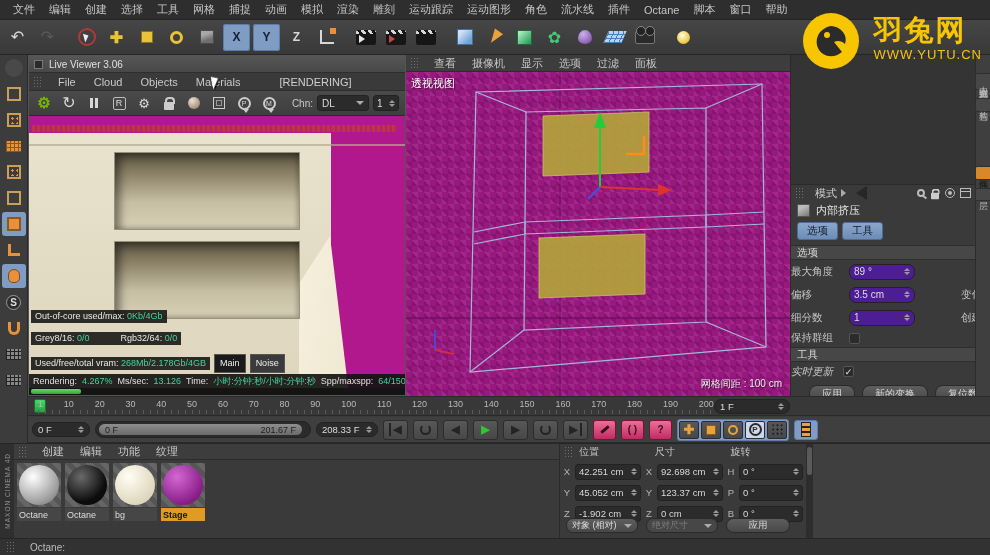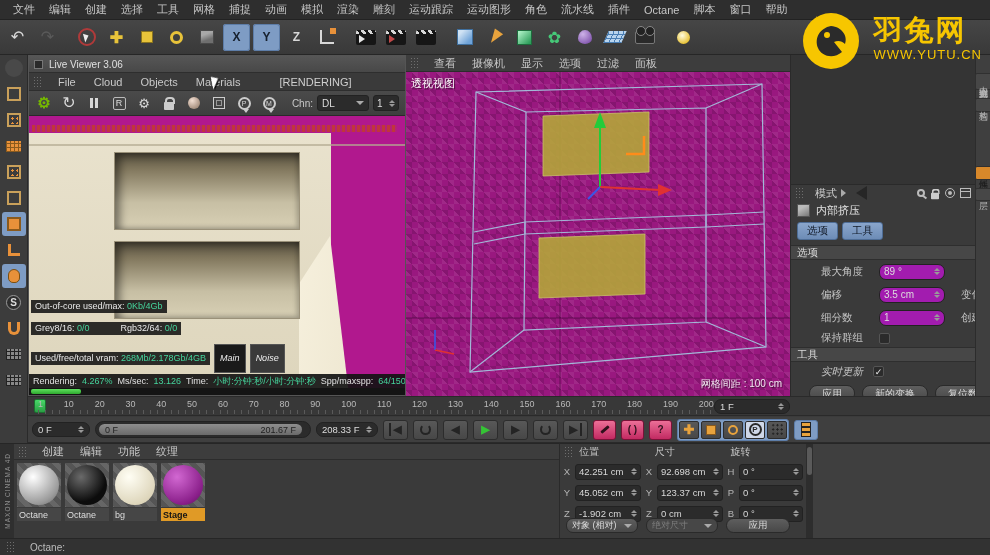--- a/index.html
+++ b/index.html
@@ -145,22 +145,22 @@
       box-shadow:inset 5px 3px 8px rgba(0,0,0,.45), inset -3px -2px 4px rgba(0,0,0,.15);
       border:1px solid #9a9179; }
   .wedge { position:absolute; left:270px; top:120px; bottom:0; width:50px;
       background:linear-gradient(100deg,#f6f0dd,#efe8d2); clip-path:polygon(62% 0,100% 100%,0 100%,0 30%); }
   .stats { position:absolute; left:2px; bottom:22px; display:flex; flex-direction:column; gap:9px;
            font-size:9px; line-height:11px; }
   .chip { background:rgba(18,18,18,.88); color:#e8e8e8; padding:1px 4px; width:fit-content; white-space:nowrap; }
   .chip .val { color:#45d49c; }
   .chip .sp { display:inline-block; width:26px; }
   .chip-row { display:flex; gap:4px; align-items:center; }
-  .mini-btn { background:#1a1a1a; border:1px solid #555; color:#eee; font-size:9px; padding:1px 5px; height:29px;
-              display:flex; align-items:center;font-style:italic; }
+  .mini-btn { background:#1a1a1a; border:1px solid #555; color:#eee; font-size:9px; padding:1px 5px; height:19px;
+              display:flex; align-items:center; }
   .mini-btn.alt { background:#3a3a3a; }
   .render-line { position:absolute; left:0; right:0; bottom:7px; height:14px; background:rgba(20,20,20,.92);
       display:flex; align-items:center; gap:5px; padding:0 4px; font-size:9px; color:#e0e0e0; white-space:nowrap; overflow:hidden; }
   .render-line .val { color:#45d49c; }
   .progress { position:absolute; left:0; right:0; bottom:0; height:7px; background:#141414; }
   .progress-fill { position:absolute; left:2px; top:1px; bottom:1px; width:50px; background:linear-gradient(#5ee05e,#2ea82e); border-radius:2px; }
 
   
   .vp { position:absolute; left:406px; top:55px; width:384px; height:341px; background:#3d3d3d; }
   .vp-menu { height:17px; background:#3d3d3d; display:flex; align-items:center; font-size:11px;
@@ -194,23 +194,23 @@
   .target-ico::after { content:""; position:absolute; inset:2px; background:#bbb; border-radius:50%; }
   .panel-ico { width:11px; height:10px; border:1px solid #bbb; position:relative; }
   .panel-ico::after { content:""; position:absolute; left:0; right:0; top:2px; height:1px; background:#bbb; }
   .tool-row { height:18px; display:flex; align-items:center; gap:6px; padding:0 6px; color:#e0e0e0; }
   .tool-ico { width:13px; height:13px; background:linear-gradient(150deg,#bbb 30%,#777); border:1px solid #555; }
   .attr-tabs { display:flex; gap:4px; padding:3px 6px 5px; }
   .attr-tab { background:linear-gradient(#8aa6cc,#6d8cb6); border:1px solid #4e6d96; border-radius:3px;
               color:#101826; font-size:10.5px; padding:1px 9px; }
   .section-bar { height:15px; background:#474747; border-top:1px solid #2e2e2e; border-bottom:1px solid #2e2e2e;
                  color:#dcdcdc; font-size:10.5px; padding-left:6px; display:flex; align-items:center; }
-  .field-row { height:23px; display:flex; align-items:center; padding-left:30px; position:relative; color:#c3c3c3; font-size:10.5px; }
+  .field-row { height:23px; display:flex; align-items:center; position:relative; color:#c3c3c3; font-size:10.5px; }
   .field-label { width:58px; }
-  .input-box { background:#a21caf; border:1px solid #222; border-radius:7px; height:16px; width:66px;
+  .input-box { background:#4c1d95; border:1px solid #222; border-radius:7px; height:16px; width:66px;
                display:flex; align-items:center; justify-content:space-between; padding:0 4px; color:#ddd; font-size:10px; }
   .right-label { position:absolute; left:128px; white-space:nowrap; color:#c3c3c3; }
   .checkbox { width:11px; height:11px; background:#2b2b2b; border:1px solid #555; border-radius:2px;
               display:flex; align-items:center; justify-content:center; color:#eee; font-size:9px; }
   .attr-buttons { display:flex; gap:7px; padding:4px 0 0 18px; }
   .c4d-btn { background:linear-gradient(#5e5e5e,#484848); border:1px solid #2a2a2a; border-radius:8px;
              color:#ddd; font-size:10px; height:17px; padding:0 12px; display:flex; align-items:center; white-space:nowrap; }
 
   .side-tabs { position:absolute; right:0; top:55px; width:15px; height:341px; background:#3f3f3f;
                border-left:1px solid #2c2c2c; display:flex; flex-direction:column; align-items:center; padding-top:18px; gap:8px; }

